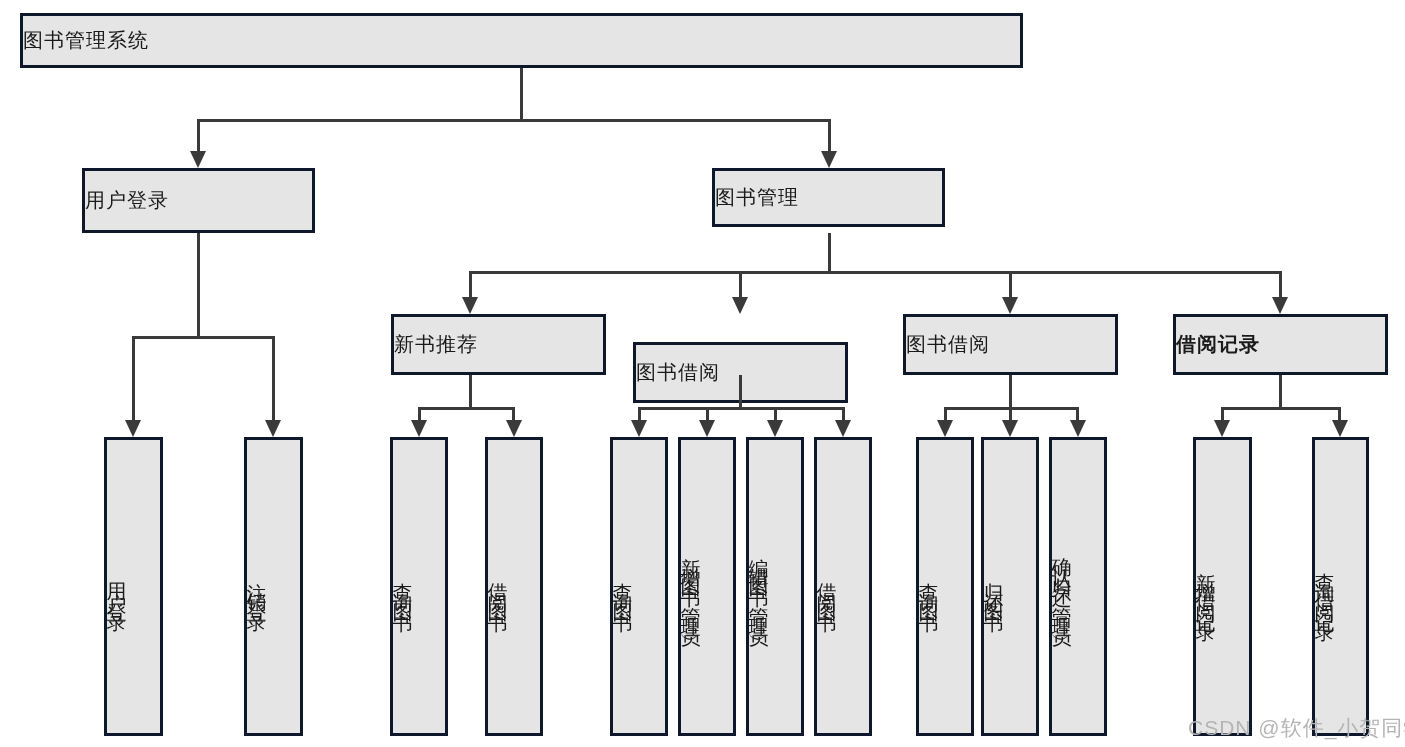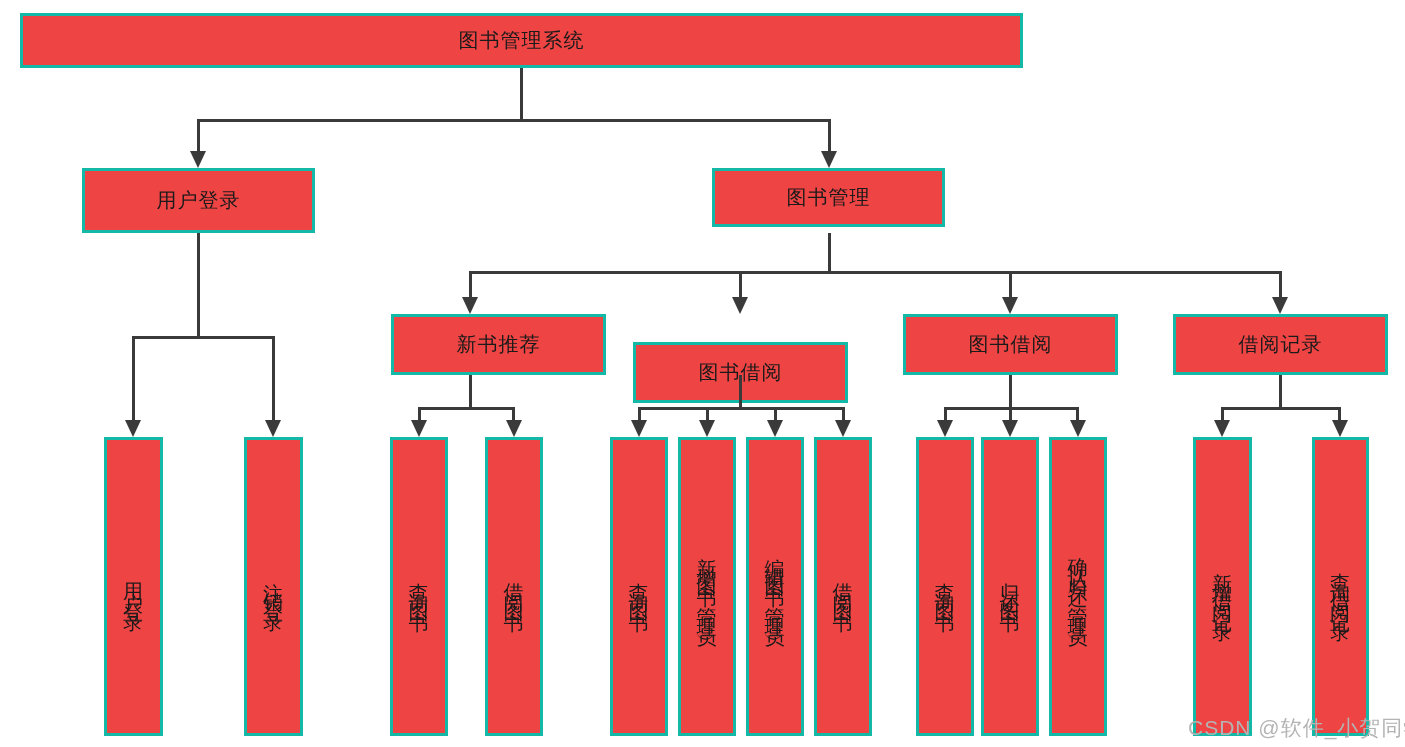--- a/index.html
+++ b/index.html
@@ -10,25 +10,25 @@
   #canvas {
     position: relative;
     width: 1405px;
     height: 747px;
     background: #ffffff;
     overflow: hidden;
   }
   .box {
     position: absolute;
     box-sizing: border-box;
-    border: 3px solid #14b8a6;
-    background: #ef4444;
+    border: 3px solid #0f172a;
+    background: #e5e5e5;
     display: flex;
     align-items: center;
-    justify-content: center;
+    justify-content: flex-start;
     color: #1a1a1a;
   }
   .h-label {
     font-size: 20px;
     letter-spacing: 1px;
     white-space: nowrap;
   }
   .v-label {
     writing-mode: vertical-lr;
     font-size: 20px;
@@ -76,21 +76,21 @@
 
   <div class="box" style="left:363px; top:314px; width:215px; height:61px;margin-left:28px;">
     <span class="h-label">新书推荐</span>
   </div>
   <div class="box" style="left:633px; top:314px; width:215px; height:61px;margin-top:28px;">
     <span class="h-label">图书借阅</span>
   </div>
   <div class="box" style="left:903px; top:314px; width:215px; height:61px;">
     <span class="h-label">图书借阅</span>
   </div>
-  <div class="box" style="left:1173px; top:314px; width:215px; height:61px;">
+  <div class="box" style="left:1173px; top:314px; width:215px; height:61px;font-weight:bold;">
     <span class="h-label">借阅记录</span>
   </div>
 
   <div class="box" style="left:104px; top:437px; width:59px; height:299px;">
     <span class="v-label">用户登录</span>
   </div>
   <div class="box" style="left:244px; top:437px; width:59px; height:299px;">
     <span class="v-label">注销登录</span>
   </div>
 

